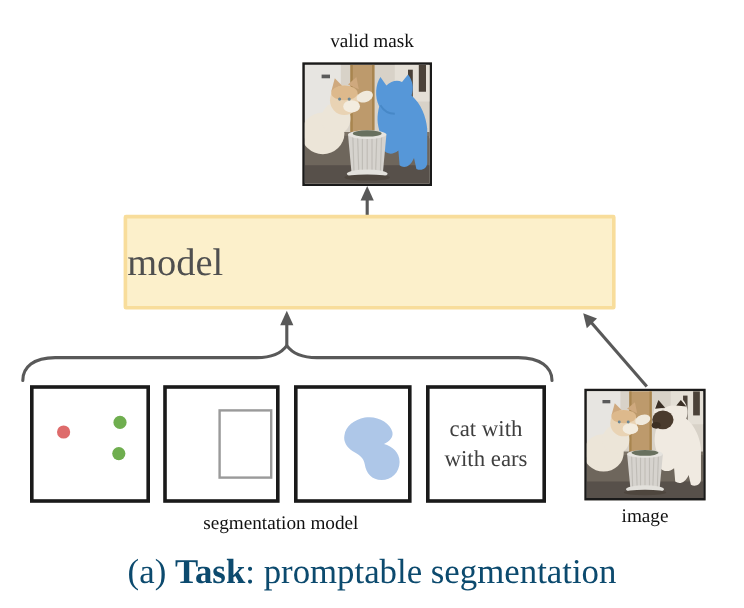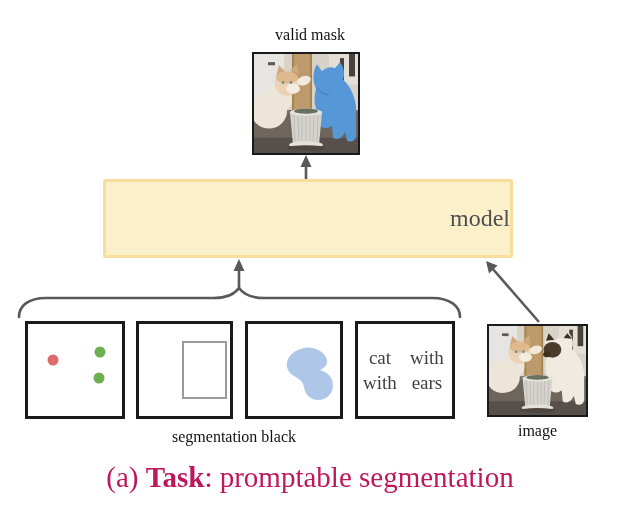--- a/index.html
+++ b/index.html
@@ -5,39 +5,39 @@
   html,body{margin:0;padding:0;}
   body{
     width:620px;height:507px;position:relative;background:#ffffff;
     font-family:"Liberation Serif","DejaVu Serif",serif;overflow:hidden;
   }
   .abs{position:absolute;box-sizing:border-box;}
   .lbl{
     text-align:center;color:#111111;font-size:16px;line-height:26px;white-space:nowrap;
   }
   .caption{
-    left:0;top:461px;width:620px;text-align:center;font-size:29px;color:#be185d;white-space:nowrap;
+    left:0;top:461px;width:620px;text-align:center;font-size:29px;color:#0c4a6e;white-space:nowrap;
   }
   .caption .kw{font-weight:bold;}
   .model-box{
     left:103px;top:179px;width:410px;height:79px;
     background:#fcf0cb;border:3px solid #f8dd9b;border-radius:2px;
-    display:flex;align-items:center;justify-content:flex-end;
-    font-size:24px;color:#4f4f4f;
+    display:flex;align-items:center;justify-content:flex-start;
+    font-size:32px;color:#4f4f4f;
   }
   .photo-frame{border:2px solid #1a1a1a;background:#cfc9c0;}
   .pbox{
     border:3px solid #1a1a1a;background:#ffffff;top:321px;height:98px;
   }
   .pbox-inner-rect{
     position:absolute;left:43px;top:17px;width:41px;height:54px;
     border:2px solid #9a9a9a;background:#ffffff;
   }
   .text-prompt{
-    display:flex;flex-direction:row;align-items:center;justify-content:center;
+    display:flex;flex-direction:column;align-items:center;justify-content:center;
     width:100%;height:100%;font-size:19px;line-height:25px;color:#3f3f3f;text-align:center;
   }
   svg{display:block;}
 </style>
 </head>
 <body>
 
 <div class="abs lbl" style="left:230px;top:22px;width:160px;">valid mask</div>
 
 <div class="abs photo-frame" style="left:252px;top:52px;width:108px;height:103px;">
@@ -184,19 +184,19 @@
         <line x1="60" y1="58" x2="59" y2="88"></line>
       <line x1="64" y1="58" x2="63" y2="88"></line>
     </g>
     <ellipse cx="52" cy="57" rx="16" ry="3.5" fill="#e6e4df"></ellipse>
     <ellipse cx="52" cy="56" rx="12" ry="2.6" fill="#68705e"></ellipse>
     <ellipse cx="52" cy="89" rx="17" ry="3.5" fill="#e2e0db"></ellipse>
     <ellipse cx="52" cy="92" rx="19" ry="2.5" fill="#4e463e"></ellipse>
   </svg>
 </div>
 
-<div class="abs lbl" style="left:109px;top:424px;width:250px;">segmentation black</div>
+<div class="abs lbl" style="left:109px;top:424px;width:250px;">segmentation model</div>
 
 <div class="abs lbl" style="left:477px;top:418px;width:121px;">image</div>
 
 <div class="abs caption">
   <span>(a) </span><span class="kw">Task</span><span>: promptable segmentation</span>
 </div>
 
 </body></html>

